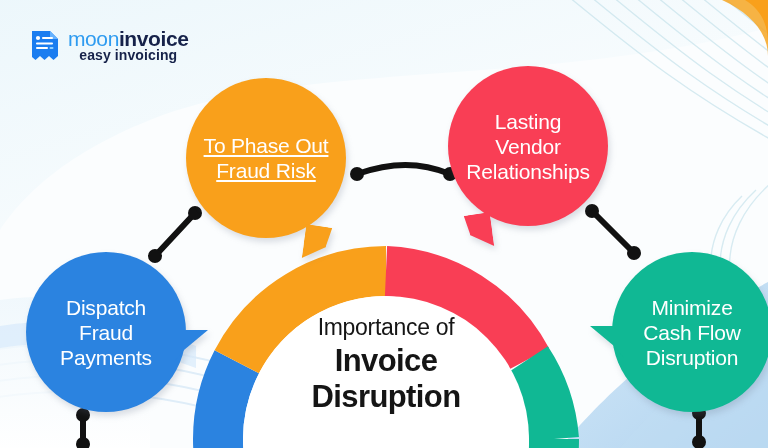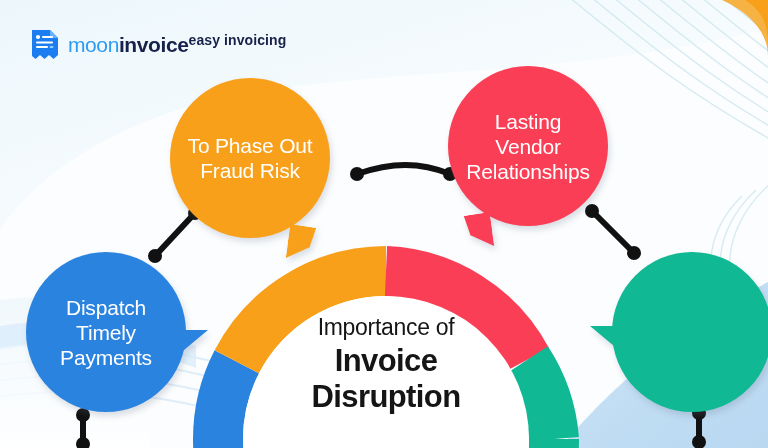--- a/index.html
+++ b/index.html
@@ -37,21 +37,21 @@
   #logo {
     position: absolute;
     left: 30px;
     top: 28px;
     display: flex;
     align-items: center;
     gap: 8px;
     z-index: 40;
   }
   #logo-icon { width: 30px; height: 32px; flex: none; }
-  #logo-words { display: flex; flex-direction: row; align-items: flex-start; }
+  #logo-words { display: flex; flex-direction: column; align-items: center; }
   .logo-name {
     font-size: 21px;
     line-height: 21px;
     letter-spacing: -0.4px;
     white-space: nowrap;
   }
   .logo-moon { color: #2e9bf0; font-weight: 400; }
   .logo-invoice { color: #16224a; font-weight: 700; }
   .logo-tagline {
     font-size: 14px;
@@ -122,23 +122,24 @@
     letter-spacing: -0.2px;
     padding: 0 8px;
     white-space: pre-line;
   }
   .bubble-tail {
     position: absolute;
     width: 0; height: 0;
   }
 
   #bubble-fraud {
-    left: 170px; top: 78px;
+    left: 186px; top: 78px;
     width: 160px; height: 160px;
     background: #f9a01b;
+    text-decoration: underline;
   }
   #bubble-fraud .bubble-tail {
     right: 16px; bottom: -22px;
     border-left: 22px solid #f9a01b;
     border-right: 4px solid transparent;
     border-top: 20px solid #f9a01b;
     border-bottom: 14px solid transparent;
     transform: rotate(8deg);
     border-radius: 0 0 3px 0;
   }
@@ -331,21 +332,24 @@
   <div class="bubble" id="bubble-vendor">
     <span class="bubble-tail"></span>
     <span class="bubble-label">Lasting
 Vendor
 Relationships</span>
   </div>
 
   <div class="bubble" id="bubble-dispatch">
     <span class="bubble-tail"></span>
     <span class="bubble-label">Dispatch
-Timely
+Fraud
 Payments</span>
   </div>
 
   <div class="bubble" id="bubble-cashflow">
     <span class="bubble-tail"></span>
+    <span class="bubble-label">Minimize
+Cash Flow
+Disruption</span>
   </div>
 
 </div>
 
 </body></html>

